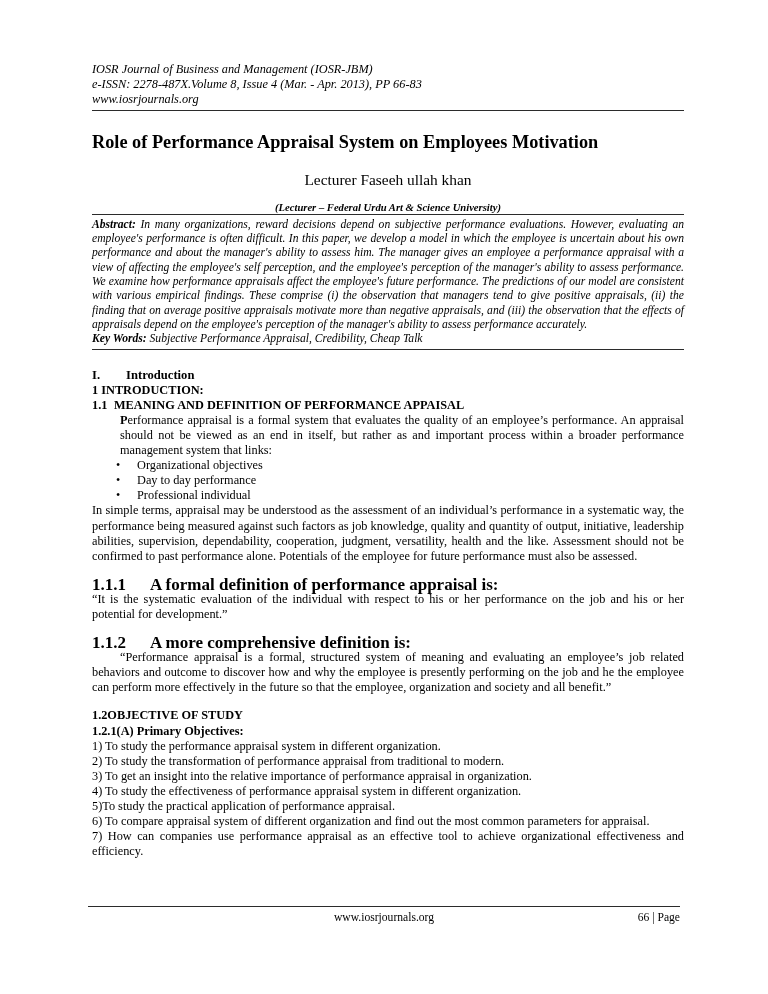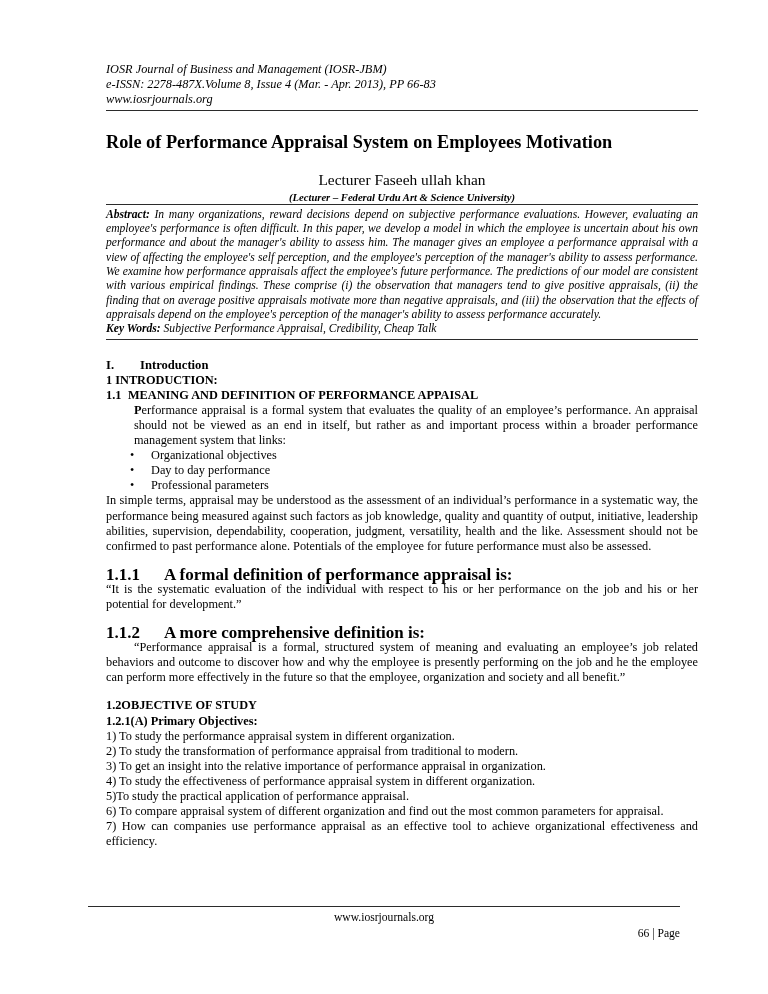--- a/index.html
+++ b/index.html
@@ -10,21 +10,21 @@
   body {
     width: 768px;
     height: 994px;
     position: relative;
     font-family: "Liberation Serif", "DejaVu Serif", serif;
     color: #000000;
     -webkit-font-smoothing: antialiased;
   }
   .page {
     position: absolute;
-    left: 106px;
+    left: 92px;
     top: 62px;
     width: 592px;
   }
 
   
   .masthead {
     font-style: italic;
     font-size: 12.3px;
     line-height: 15.2px;
     padding-bottom: 2px;
@@ -44,21 +44,21 @@
     font-size: 15.4px;
     line-height: 19px;
     margin-top: 17px;
   }
   .affiliation {
     text-align: center;
     font-style: italic;
     font-weight: bold;
     font-size: 10.6px;
     line-height: 13px;
-    margin-top: 2px;
+    margin-top: 12px;
   }
 
   
   .abstract-block {
     border-top: 1.1px solid #2b2b2b;
     border-bottom: 1.1px solid #2b2b2b;
     padding: 3px 0 2px 0;
   }
   .abstract-body {
     font-style: italic;
@@ -167,21 +167,21 @@
   .footer-inner {
     display: flex;
     align-items: baseline;
     justify-content: center;
     position: relative;
   }
   .footer-url { }
   .footer-page {
     position: absolute;
     right: 0;
-    top: 16px;
+    top: 0;
   }
 </style>
 </head>
 <body>
 
 <div class="page">
 
   <div class="masthead">
     <div>IOSR Journal of Business and Management (IOSR-JBM)</div>
     <div>e-ISSN: 2278-487X.Volume 8, Issue 4 (Mar. - Apr. 2013), PP 66-83</div>
@@ -202,21 +202,21 @@
 
   <div class="h-bold">1 INTRODUCTION:</div>
 
   <div class="h-sub"><span class="num">1.1</span><span>MEANING AND DEFINITION OF PERFORMANCE APPAISAL</span></div>
 
   <p class="para indent-block"><span class="dropbold">P</span><span>erformance appraisal is a formal system that evaluates the quality of an employee’s performance. An appraisal should not be viewed as an end in itself, but rather as and important process within a broader performance management system that links:</span></p>
 
   <ul class="bullets">
     <li>Organizational objectives</li>
     <li>Day to day performance</li>
-    <li>Professional parameters</li>
+    <li>Professional individual</li>
   </ul>
 
   <p class="para">In simple terms, appraisal may be understood as the assessment of an individual’s performance in a systematic way, the performance being measured against such factors as job knowledge, quality and quantity of output, initiative, leadership abilities, supervision, dependability, cooperation, judgment, versatility, health and the like. Assessment should not be confirmed to past performance alone. Potentials of the employee for future performance must also be assessed.</p>
 
   <div class="gap-sm"></div>
 
   <div class="h-num-tab"><span class="num">1.1.1</span><span>A formal definition of  performance appraisal is:</span></div>
 
   <p class="para">“It is the systematic evaluation of the individual with respect to his or her performance on the job and his or her potential for development.”</p>
 

